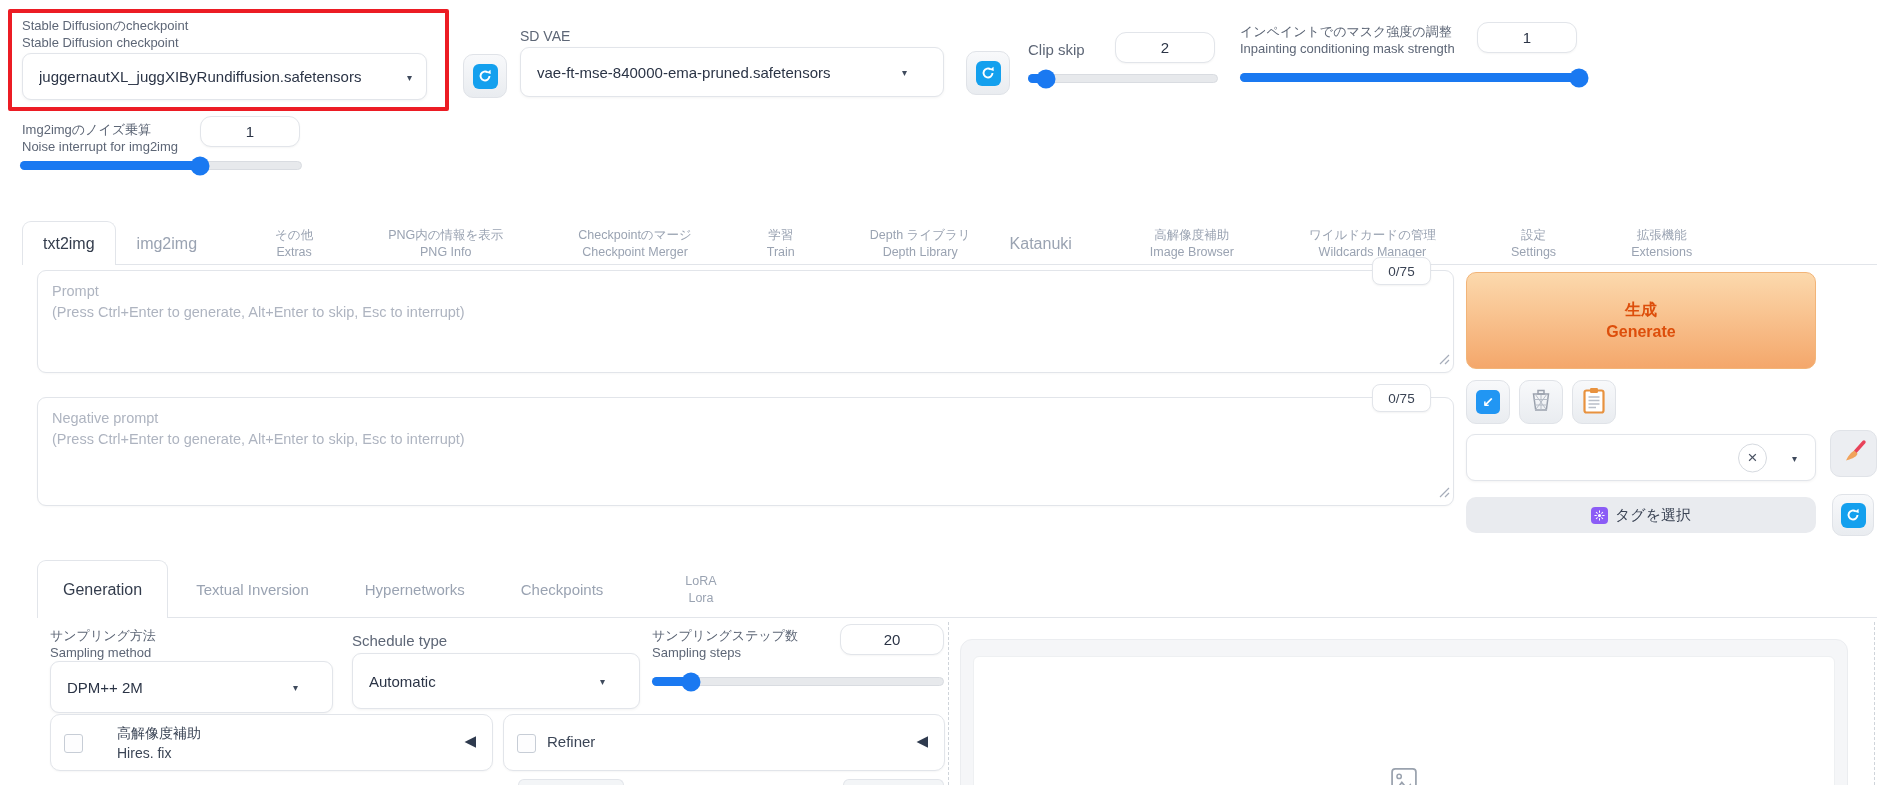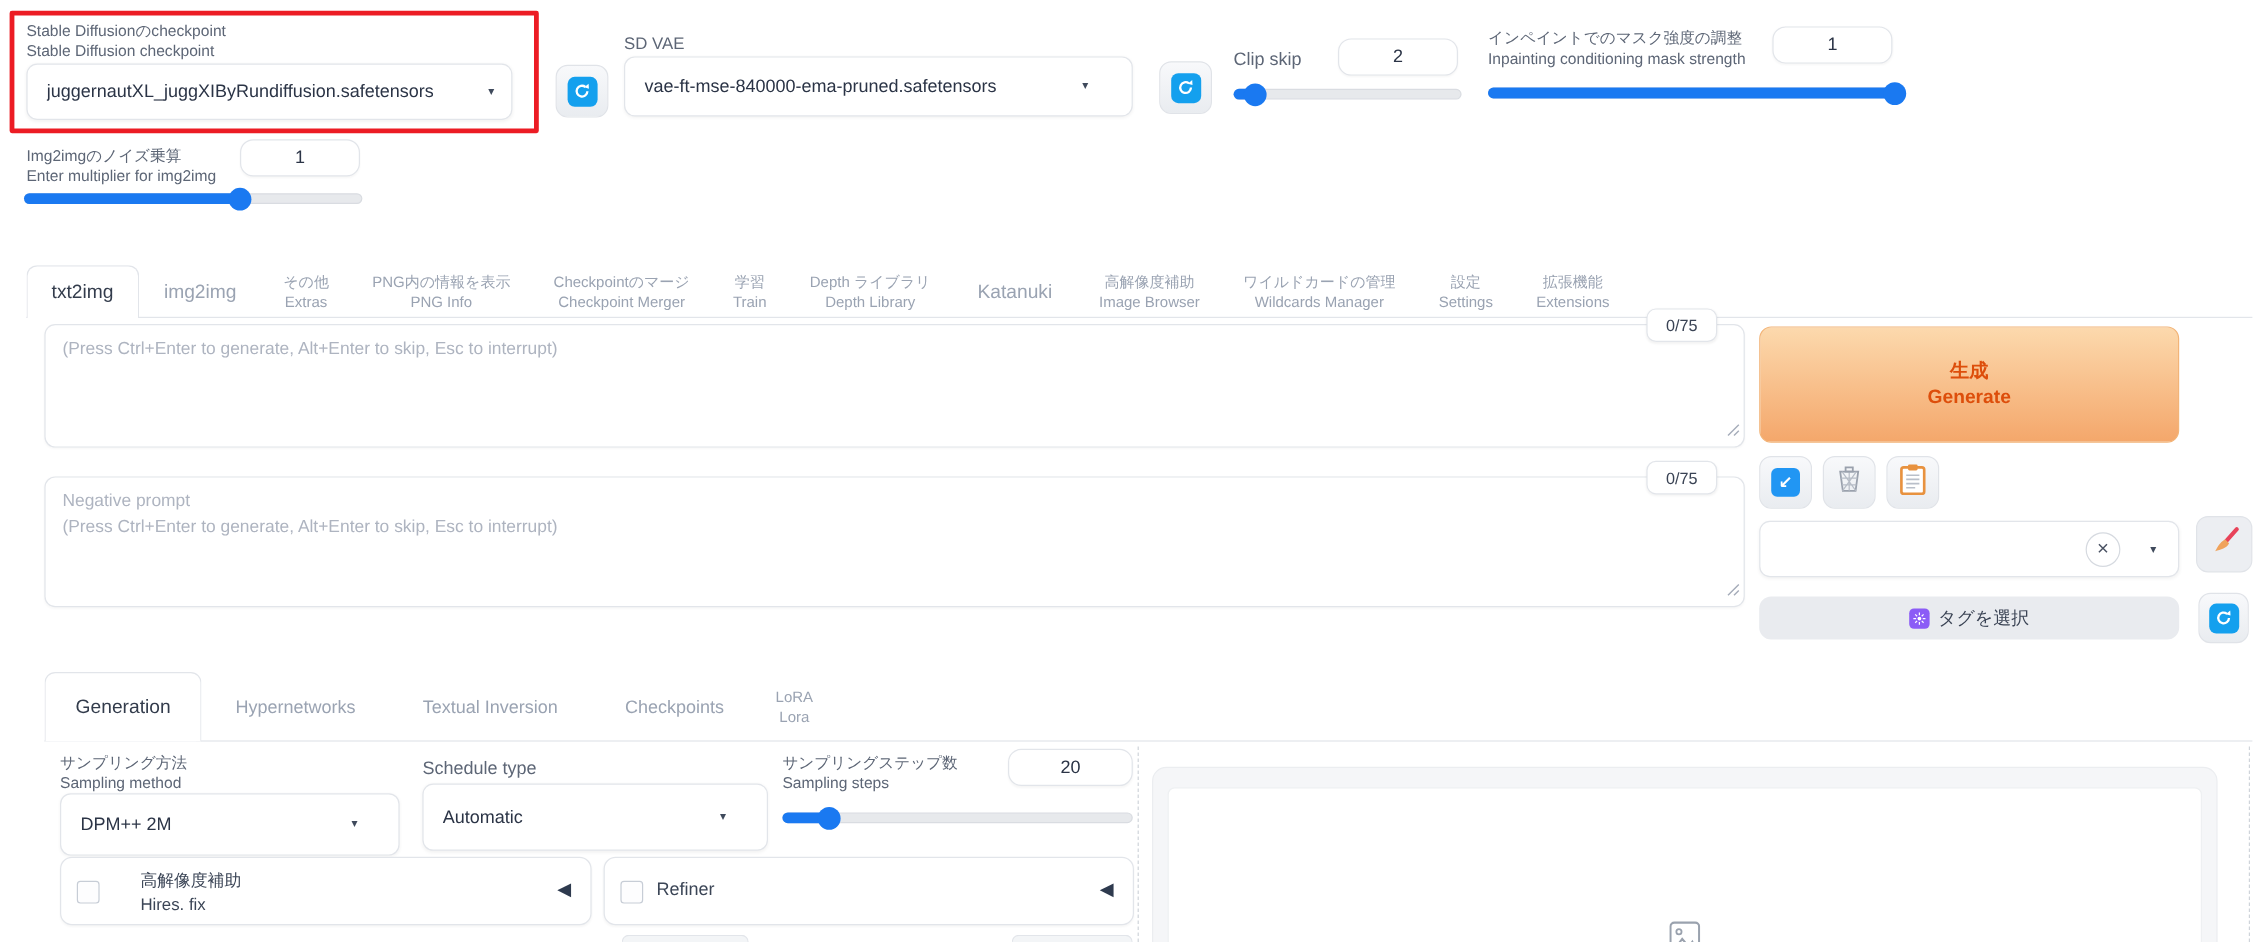--- a/index.html
+++ b/index.html
@@ -41,21 +41,21 @@
   .blue-sq{width:24px;height:24px;background:#2196f3;border-radius:5px;display:flex;
          align-items:center;justify-content:center;color:#fff;font-size:14px;font-weight:bold;}
 
   
   .tabline{position:absolute;height:1px;background:#e2e5ea;}
   .tabbar{position:absolute;display:flex;align-items:stretch;z-index:2;}
   .tab{display:flex;flex-direction:column;align-items:center;justify-content:center;
        color:#9aa3b2;border:1px solid transparent;border-bottom:none;
        box-sizing:border-box;cursor:default;text-align:center;}
   .tab .l-lg{font-size:16px;}
-  .tab .l-sm{font-size:12.5px;line-height:1.3;}
+  .tab .l-sm{font-size:12.5px;line-height:1.3;margin-left:39px;}
   .tab .l-md{font-size:15px;}
   .tab.active{background:#fff;border-color:#e2e5ea;border-radius:9px 9px 0 0;color:#333c4c;}
 
   
   .txtbox{background:#fff;border:1px solid #e2e5ea;border-radius:9px;
           box-shadow:0 1px 2px rgba(0,0,0,.03);position:absolute;}
   .ph{position:absolute;left:14px;top:10px;color:#aeb4c0;font-size:14.5px;line-height:1.45;}
   .badge{position:absolute;background:#fff;border:1px solid #e2e5ea;border-radius:8px;
          box-shadow:0 1px 2px rgba(0,0,0,.05);display:flex;align-items:center;
          justify-content:center;font-size:13.5px;color:#3a4354;z-index:3;}
@@ -133,21 +133,21 @@
     <div>Inpainting conditioning mask strength</div>
   </div>
   <div class="abs num" style="left:1477px;top:22px;width:100px;height:31px;">1</div>
   <div class="abs track" style="left: 1240px; top: 73px; width: 340px; --p: 100;">
     <div class="fill"></div>
     <div class="handle"></div>
   </div>
 
   <div class="abs lbl" style="left:22px;top:121px;">
     <div>Img2imgのノイズ乗算</div>
-    <div>Enter multiplier for img2img</div>
+    <div>Noise interrupt for img2img</div>
   </div>
   <div class="abs num" style="left:200px;top:116px;width:100px;height:31px;">1</div>
   <div class="abs track" style="left: 20px; top: 161px; width: 282px; --p: 64;">
     <div class="fill"></div>
     <div class="handle"></div>
   </div>
 
   <div class="tabline" style="left:22px;top:264px;width:1855px;"></div>
   <div class="tabbar" style="left:22px;top:221px;height:44px;">
     <div class="tab active" style="padding:0 20px;">
@@ -193,20 +193,21 @@
       </div>
     <div class="tab" style="padding:0 17px;">
       <span class="l-sm">拡張機能</span>
         <span class="l-sm">Extensions</span>
       </div>
   </div>
 
   <div class="badge" style="left:1372px;top:257px;width:57px;height:26px;">0/75</div>
   <div class="txtbox" style="left:37px;top:270px;width:1415px;height:101px;">
     <div class="ph">
+      <div>Prompt</div>
       <div>(Press Ctrl+Enter to generate, Alt+Enter to skip, Esc to interrupt)</div>
     </div>
     <span class="resize-corner">
       <svg width="11" height="11">
           <path d="M10 1 L1 10 M10 6 L6 10" stroke="#a6adba" stroke-width="1.2"></path>
         </svg>
     </span>
   </div>
 
   <div class="badge" style="left:1372px;top:384px;width:57px;height:26px;">0/75</div>
@@ -289,24 +290,24 @@
         </svg>
     </span>
   </div>
 
   <div class="tabline" style="left:37px;top:617px;width:1840px;"></div>
   <div class="tabbar" style="left:37px;top:560px;height:58px;">
     <div class="tab active" style="padding:0 25px;">
       <span class="l-lg">Generation</span>
       </div>
     <div class="tab" style="padding:0 27px;">
+      <span class="l-md">Textual Inversion</span>
+      </div>
+    <div class="tab" style="padding:0 27px;">
       <span class="l-md">Hypernetworks</span>
-      </div>
-    <div class="tab" style="padding:0 27px;">
-      <span class="l-md">Textual Inversion</span>
       </div>
     <div class="tab" style="padding:0 27px;">
       <span class="l-md">Checkpoints</span>
       </div>
     <div class="tab" style="padding:0 14px;">
       <span class="l-sm">LoRA</span>
         <span class="l-sm">Lora</span>
       </div>
   </div>
 

